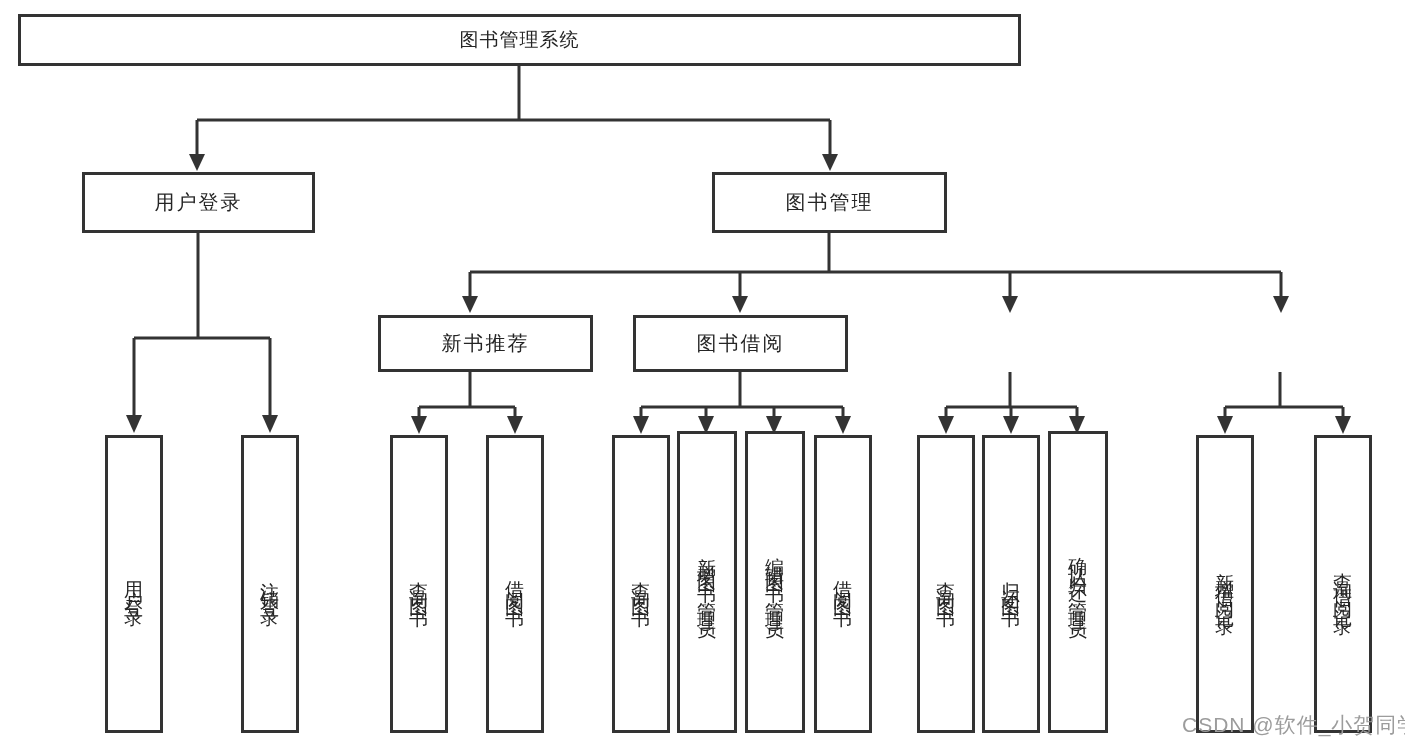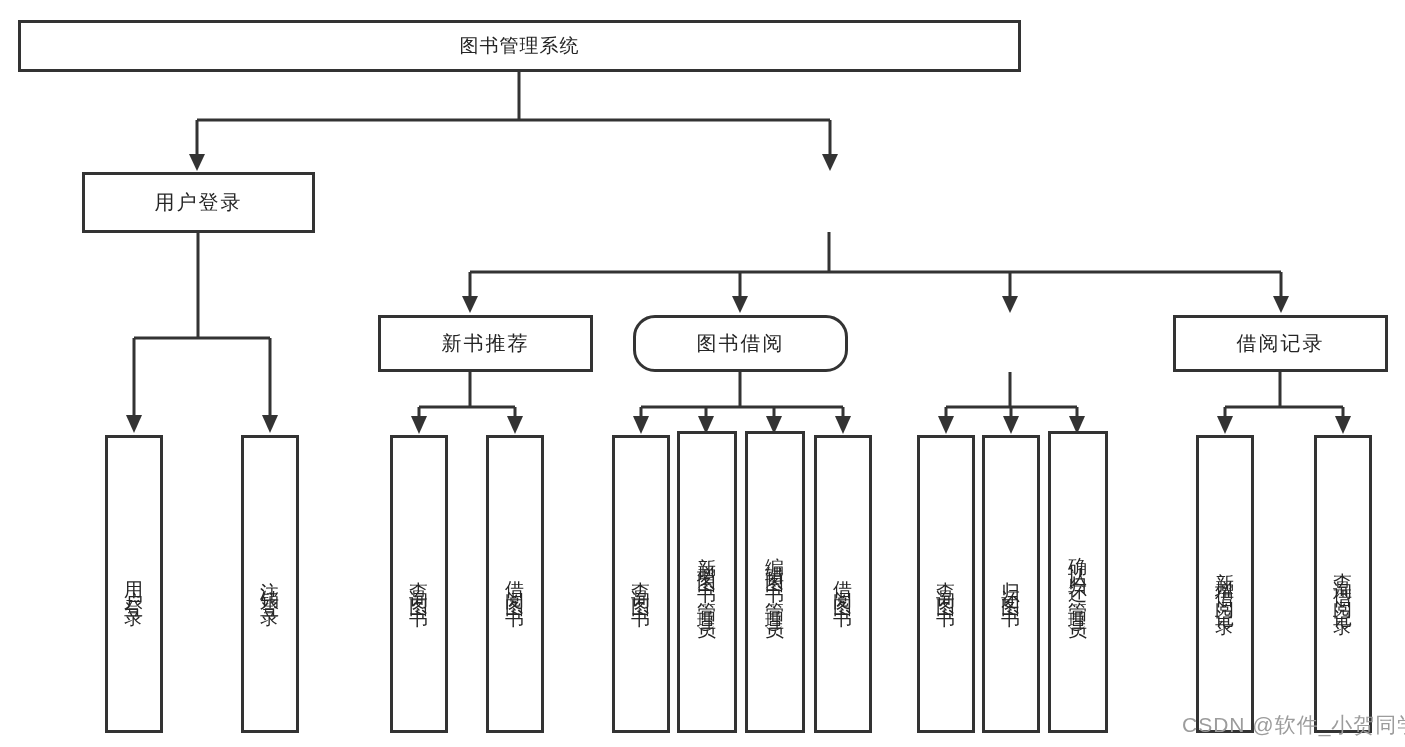--- a/index.html
+++ b/index.html
@@ -67,36 +67,36 @@
       <path class="ah" d="M1003,416 h16 l-8,18 z"></path>
       <path class="ah" d="M1069,416 h16 l-8,18 z"></path>
     </g>
     <g>
       <path class="ln" d="M1280,372 V407 M1225,407 H1343 M1225,407 V417 M1343,407 V417"></path>
       <path class="ah" d="M1217,416 h16 l-8,18 z"></path>
       <path class="ah" d="M1335,416 h16 l-8,18 z"></path>
     </g>
   </svg>
 
-  <div class="box h root" style="left:18px; top:20px; width:1003px; height:52px;">
+  <div class="box h root" style="left:18px; top:14px; width:1003px; height:52px;">
     <span>图书管理系统</span>
   </div>
 
   <div class="box h" style="left:82px; top:172px; width:233px; height:61px;">
     <span>用户登录</span>
   </div>
+  <div class="box h" style="left:712px; top:172px; width:235px; height:61px;">
+    <span>图书管理</span>
+  </div>
 
   <div class="box h" style="left:378px; top:315px; width:215px; height:57px;">
     <span>新书推荐</span>
   </div>
-  <div class="box h" style="left:633px; top:315px; width:215px; height:57px;border-radius:22px;">
+  <div class="box h" style="left:633px; top:315px; width:215px; height:57px;">
     <span>图书借阅</span>
-  </div>
-  <div class="box h" style="left:1173px; top:315px; width:215px; height:57px;">
-    <span>借阅记录</span>
   </div>
 
   <div class="box v" style="left:105px; top:435px; width:58px; height:298px;">
     <span>用户登录</span>
   </div>
   <div class="box v" style="left:241px; top:435px; width:58px; height:298px;">
     <span>注销登录</span>
   </div>
 
   <div class="box v" style="left:390px; top:435px; width:58px; height:298px;">

